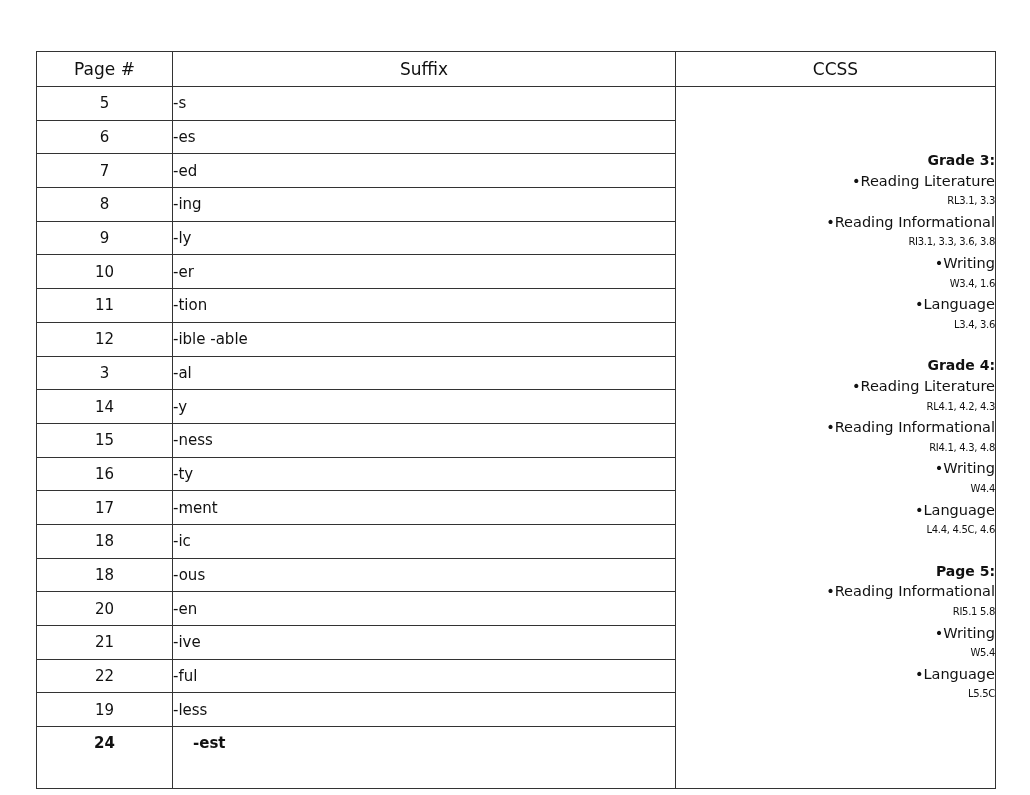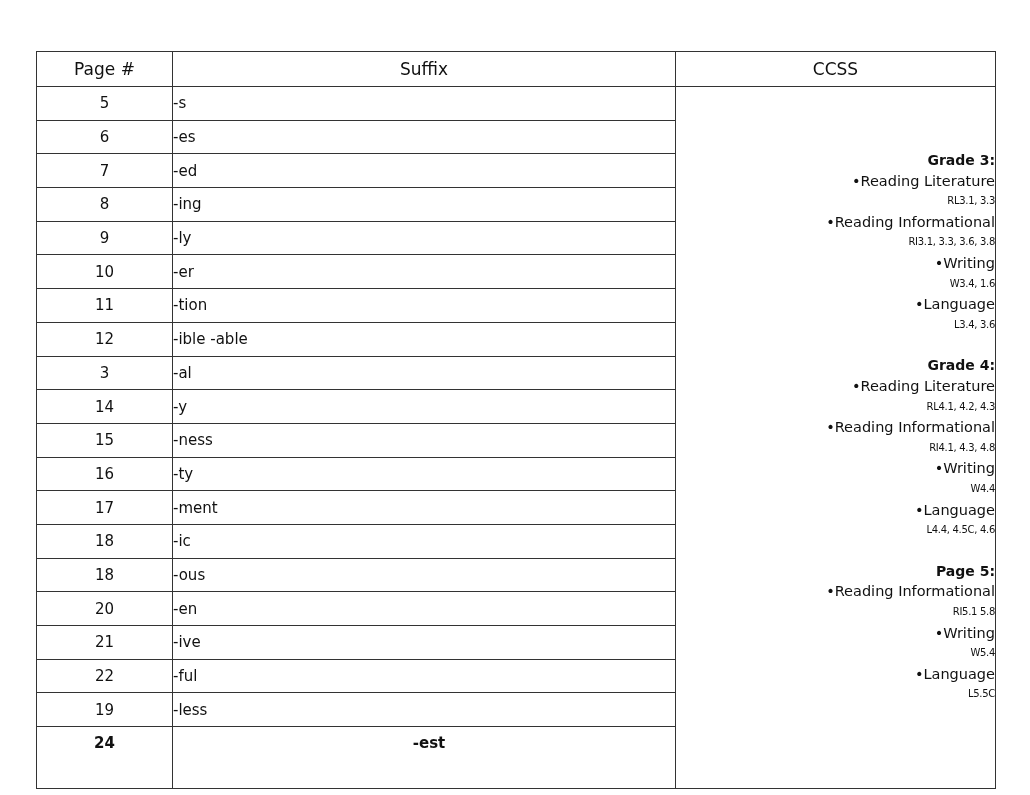--- a/index.html
+++ b/index.html
@@ -16,21 +16,21 @@
   }
   table.main th {
     height: 34px; font-weight: normal; font-size: 17px; text-align: center;
   }
   col.c1 { width: 136px; }
   col.c2 { width: 503px; }
   col.c3 { width: 320px; }
   td.page { text-align: center; font-size: 15px; height: 32.7px; }
   td.suffix { font-size: 15px; padding-left: 10px; }
   tr.last td { height: 54px; vertical-align: top; padding-top: 7px; font-weight: bold; }
-  tr.last td.suffix { padding-left: 10px; text-align: center; }
+  tr.last td.suffix { padding-left: 20px; }
   td.ccss {
     vertical-align: top; padding: 8px 0 0 10px; font-size: 14.5px; line-height: 20.6px;
   }
   .grade { font-weight: bold; font-size: 14px; }
   .grade-block { margin-bottom: 20px; }
   .line { white-space: nowrap; text-align: right; }
   .std { font-size: 10px; letter-spacing: -0.3px; }
 </style>
 </head>
 <body>

